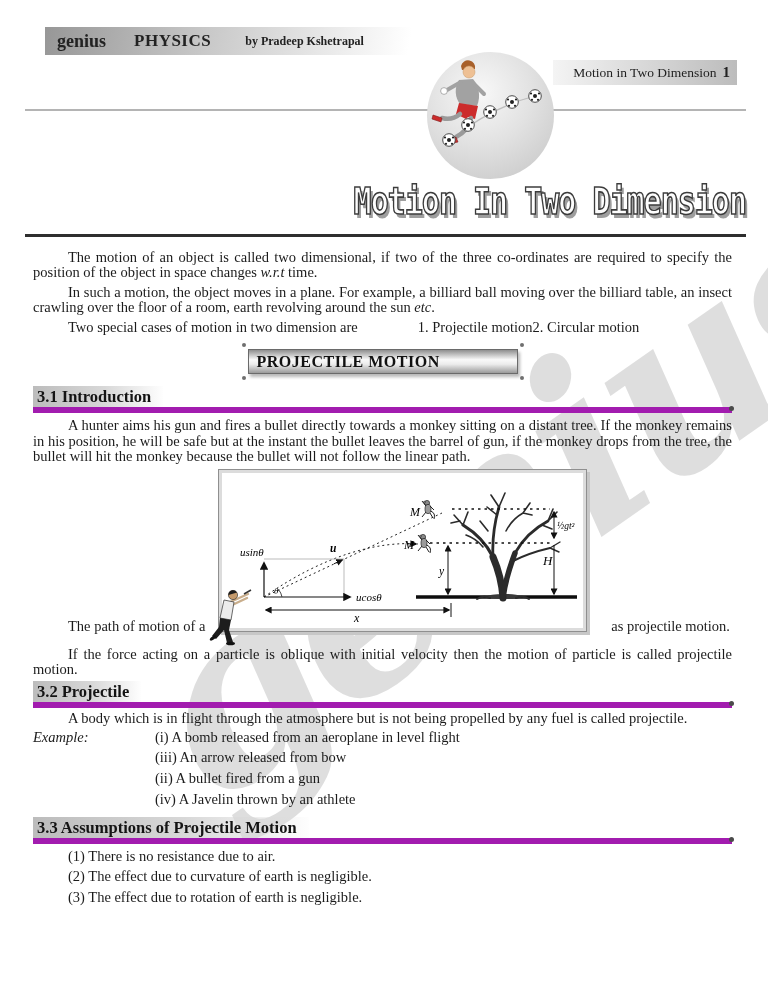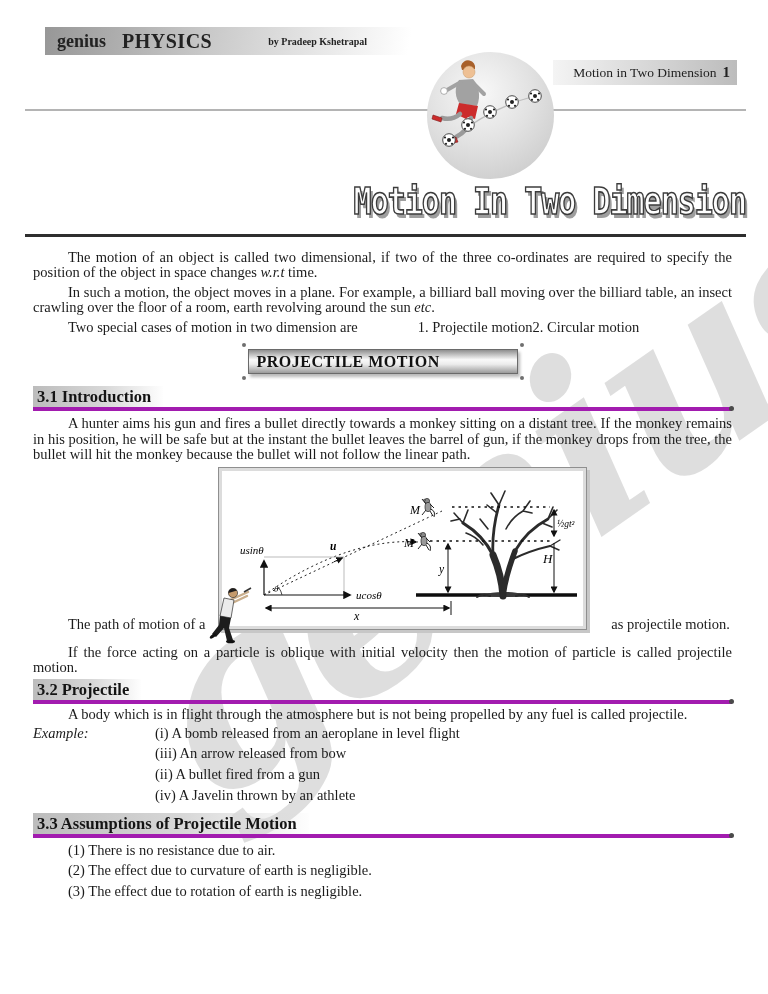--- a/index.html
+++ b/index.html
@@ -11,22 +11,22 @@
     font-family:"DejaVu Serif",serif;font-style:italic;font-weight:bold;
     font-size:240px;letter-spacing:-10px;line-height:200px;
     color:rgba(145,145,145,0.30);transform:rotate(-35deg);transform-origin:50% 50%;
     user-select:none;white-space:nowrap;}
 
   
   .brandbar{position:absolute;left:45px;top:27px;width:382px;height:28px;z-index:1;
     background:linear-gradient(100deg,#979797 0%,#c6c6c6 40%,#ffffff 95%);
     display:flex;align-items:center;}
   .brand-genius{font-weight:bold;font-size:18px;margin-left:12px;color:#222;}
-  .brand-physics{font-weight:bold;font-size:20px;margin-left:16px;letter-spacing:.5px;color:#222;}
-  .brand-author{font-weight:bold;font-size:10px;margin-left:56px;color:#222;}
+  .brand-physics{font-weight:bold;font-size:17px;margin-left:28px;letter-spacing:.5px;color:#222;}
+  .brand-author{font-weight:bold;font-size:12px;margin-left:34px;color:#222;}
 
   .topline{position:absolute;left:25px;right:22px;top:109px;height:2px;background:#b4b4b4;z-index:1;}
 
   
   .chapterbar{position:absolute;left:553px;top:60px;width:184px;height:25px;z-index:1;
     background:linear-gradient(to right,#f4f4f4 0%,#bcbcbc 100%);
     display:flex;align-items:center;justify-content:flex-end;
     font-size:13.5px;color:#222;padding-right:7px;box-sizing:border-box;}
   .chapter-num{font-weight:bold;font-size:15px;margin-left:6px;}
 
@@ -54,21 +54,21 @@
   .banner{position:relative;width:252px;margin:14px auto 10px auto;text-align:left;
     font-weight:bold;font-size:16px;letter-spacing:.5px;padding:4px 8px;color:#111;
     border:1px solid #6a6a6a;
     background:linear-gradient(180deg,#8f8f8f 0%,#f9f9f9 42%,#ececec 62%,#9a9a9a 100%);
     box-shadow:2px 3px 3px rgba(0,0,0,0.28);}
   .hdot{position:absolute;width:4px;height:4px;border-radius:50%;background:#6f6f6f;}
   .hdot.tl{left:-7px;top:-7px;} .hdot.tr{right:-7px;top:-7px;}
   .hdot.bl{left:-7px;bottom:-7px;} .hdot.br{right:-7px;bottom:-7px;}
 
   
-  .sec{position:relative;border-bottom:4px solid #a21caf;margin-top:12px;}
+  .sec{position:relative;border-bottom:6px solid #a21caf;margin-top:12px;}
   .sec .bar{display:inline-block;font-weight:bold;font-size:16.5px;line-height:19px;
     padding:1px 12px 1px 4px;color:#141414;
     background:linear-gradient(to right,#bcbcbc 0%,#d8d8d8 55%,rgba(235,235,235,0.05) 100%);}
   .sec::after{content:"";position:absolute;right:-2px;bottom:-4px;width:5px;height:5px;
     background:#4a4a4a;border-radius:50%;}
 
   
   .fig-wrap{position:relative;height:178px;margin-top:2px;}
   .fig-frame{position:absolute;left:185px;top:0;width:367px;height:161px;background:#fff;
     border:1px solid #8f8f8f;box-shadow:inset 0 0 0 3px #dcdcdc,3px 3px 0 #c7c7c7;z-index:2;}

